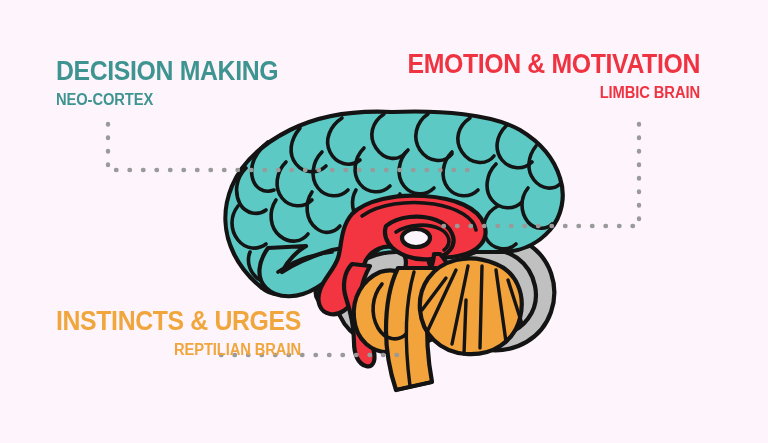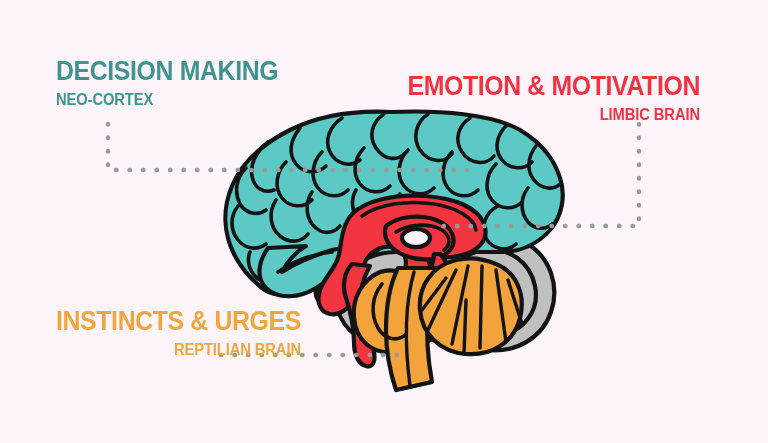--- a/index.html
+++ b/index.html
@@ -41,21 +41,21 @@
     transform: scaleX(0.92);
     transform-origin: left center;
   }
   .align-right .label-title,
   .align-right .label-sub {
     transform-origin: right center;
     text-align: right;
   }
 
   #label-neocortex { left: 56px; top: 58px; }
-  #label-limbic    { right: 68px; top: 73px; text-align: right; }
+  #label-limbic    { right: 68px; top: 51px; text-align: right; }
   #label-reptilian { left: 56px; top: 308px; text-align: right; }
 
   
   #brain-svg, #connector-svg {
     position: absolute;
     left: 0;
     top: 0;
     width: 768px;
     height: 443px;
   }

